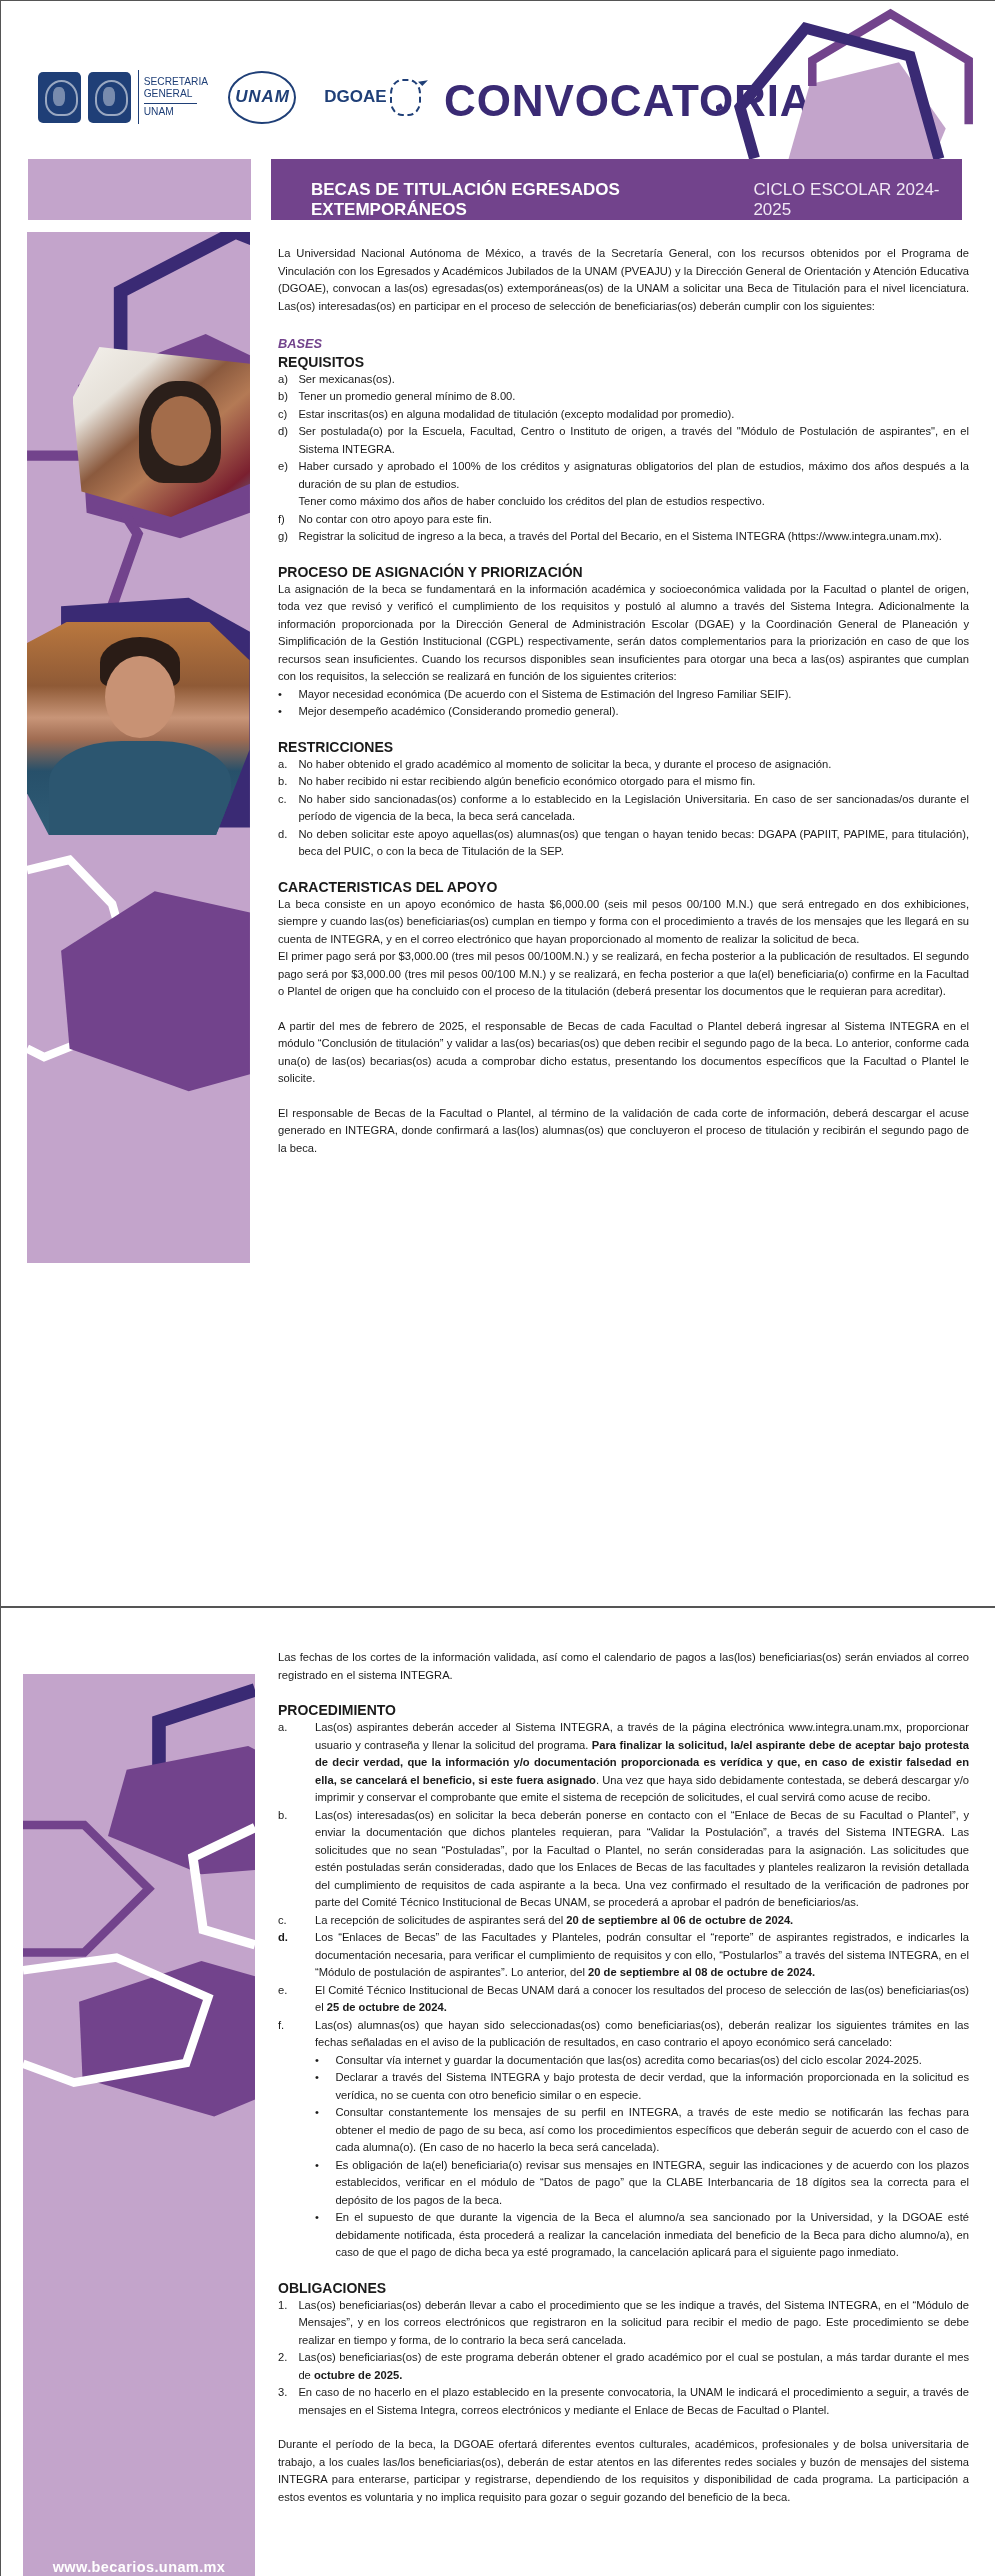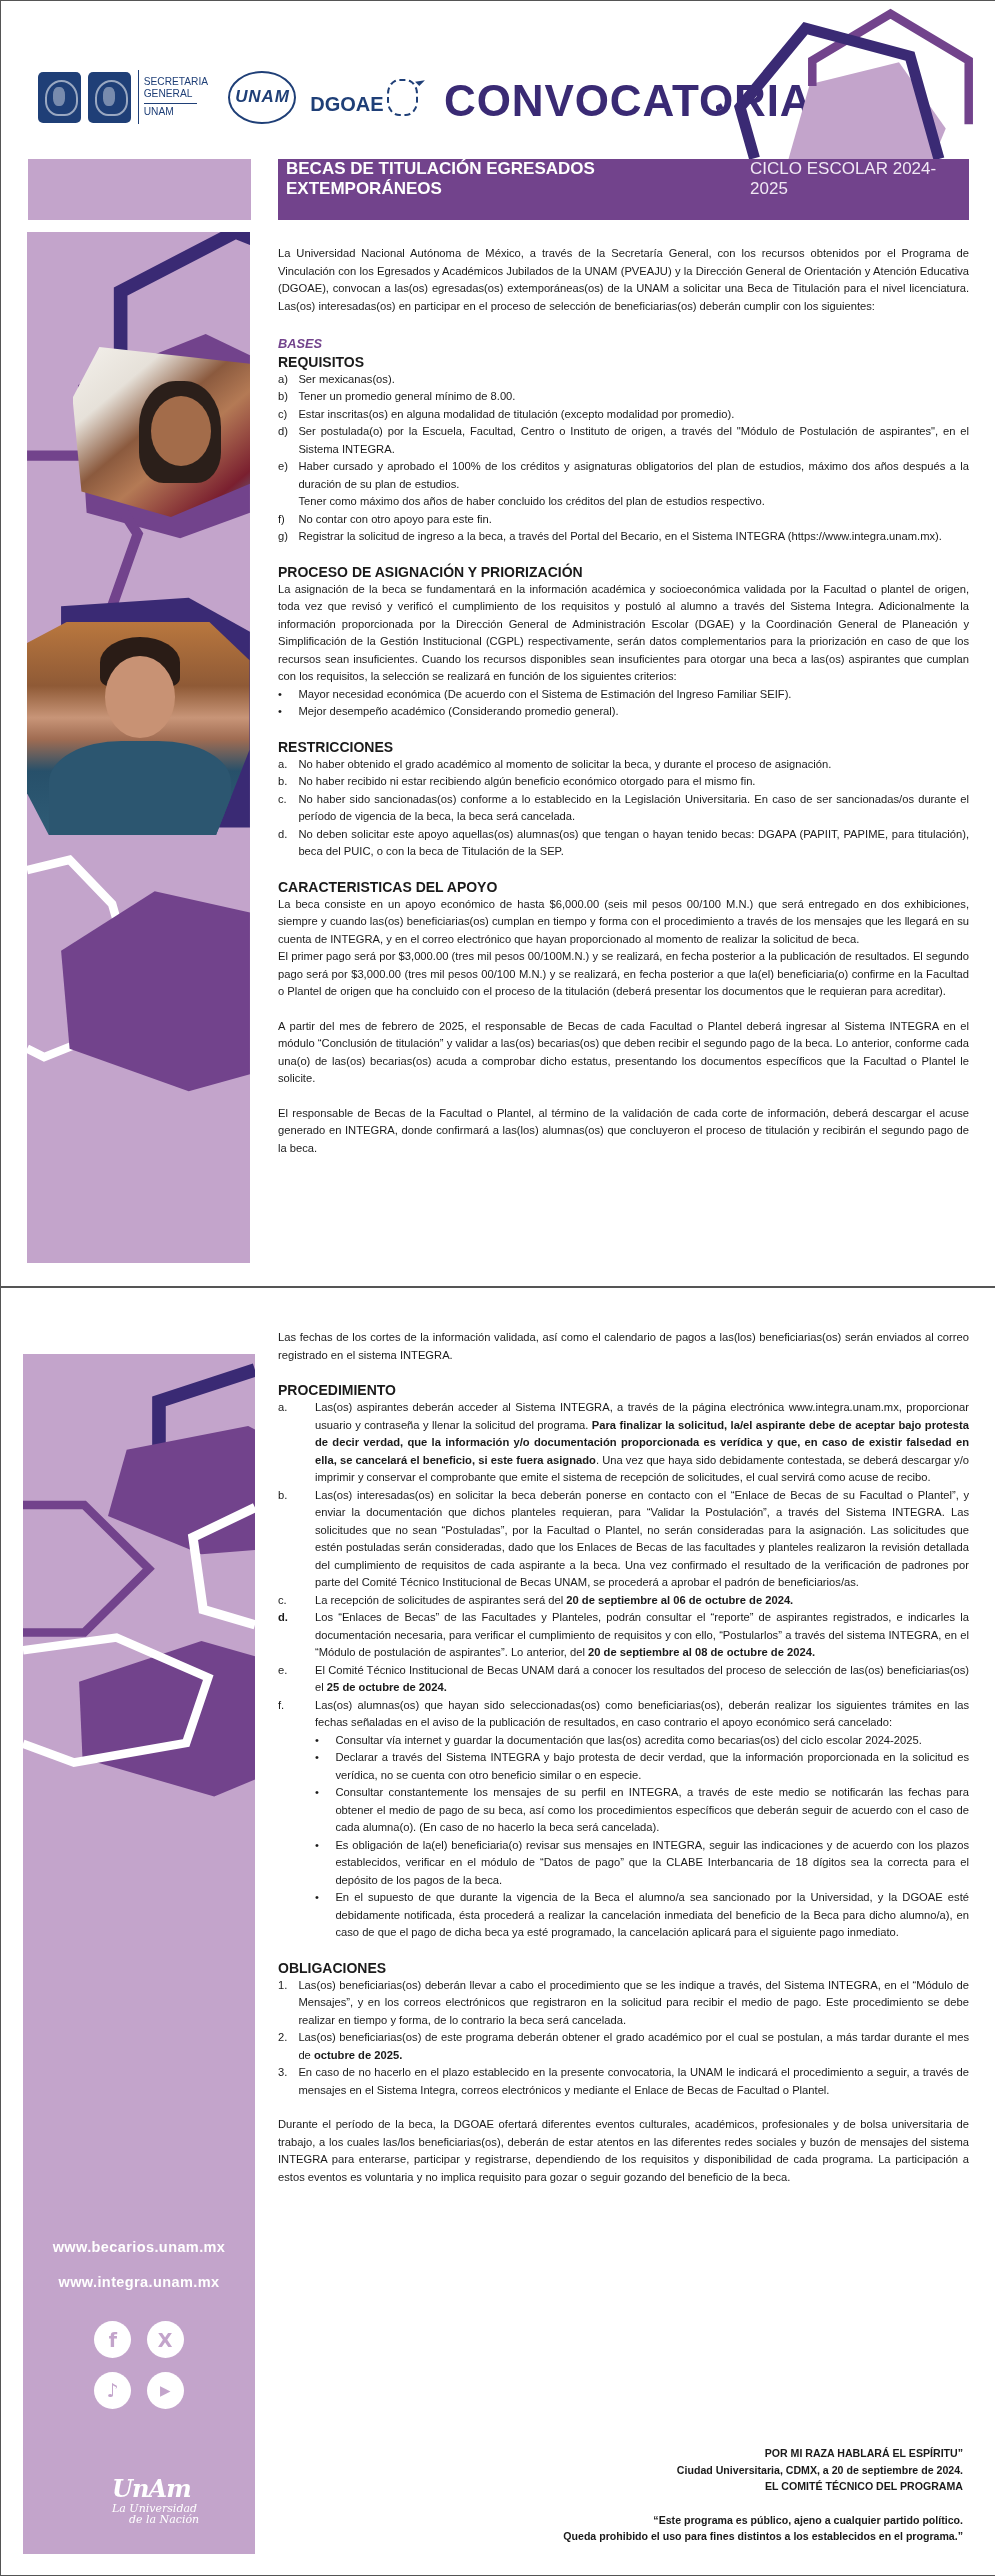--- a/index.html
+++ b/index.html
@@ -7,40 +7,40 @@
   body { font-family: "Liberation Sans", sans-serif; color: #1a1a1a; }
 
   .page {
     position: relative;
     width: 996px;
     background: #fff;
     border-left: 1.7px solid #555;
     border-right: 1.7px solid #555;
     overflow: hidden;
   }
-  .page1 { height: 1288px; border-top: 1.7px solid #555; border-bottom: 2.6px solid #555; }
+  .page1 { height: 1608px; border-top: 1.7px solid #555; border-bottom: 2.6px solid #555; }
   .page2 { height: 1288px; border-bottom: 1.7px solid #555; }
 
   
   .header-logos { position: absolute; left: 37px; top: 66px; display: flex; align-items: center; gap: 6.8px; height: 60px; }
   .seal { width: 43px; height: 51px; border-radius: 5.1px; background: #1f3f77; position: relative; overflow: hidden; }
   .seal::before { content: ""; position: absolute; left: 6.8px; top: 8.5px; width: 29px; height: 32px; border: 2.6px solid #fff; border-radius: 50% 50% 40% 40%; opacity: .55; }
   .seal::after { content: ""; position: absolute; left: 15.3px; top: 15.3px; width: 12px; height: 19px; background: #fff; opacity: .4; border-radius: 40%; }
   .sec-gen { display: flex; flex-direction: column; border-left: 1.7px solid #1f3f77; padding-left: 5.1px; height: 54px; justify-content: center; color: #1f3f77; font-size: 10.2px; line-height: 12px; }
   .sec-gen .divider { border-top: 0.9px solid #1f3f77; margin: 2.6px 0; width: 53px; }
   .egresados { width: 68px; height: 53px; margin-left: 13.6px; border: 2.6px solid #1f3f77; border-radius: 50%; color: #1f3f77; font-weight: bold; font-size: 17px; display: flex; align-items: center; justify-content: center; letter-spacing: 0.9px; font-style: italic; }
-  .dgoae { color: #1f3f77; font-weight: bold; font-size: 20px; margin-left: 7px; display: flex; align-items: flex-end; gap: 3.4px; }
+  .dgoae { color: #1f3f77; font-weight: bold; font-size: 17px; margin-left: 21px; display: flex; align-items: center; gap: 3.4px; }
   .dgoae-mark { width: 31px; height: 37px; border: 2.6px dashed #1f3f77; border-radius: 40%; position: relative; }
   .dgoae-mark::after { content: ""; position: absolute; right: -6.8px; top: -3.4px; border-left: 6.8px solid transparent; border-bottom: 8.5px solid #1f3f77; transform: rotate(45deg); }
   .conv-title { position: absolute; left: 443px; top: 75px; font-size: 44px; font-weight: bold; color: #3a2a74; letter-spacing: 0.9px; }
 
   .header-shapes { position: absolute; left: 715px; top: 0; width: 281px; height: 221px; }
 
   .banner-left { position: absolute; left: 27px; top: 158px; width: 223px; height: 61px; background: #c3a4cb; }
-  .banner { position: absolute; left: 277px; top: 158px; width: 691px; height: 61px; background: #72438c; color: #fff; display: flex; align-items: flex-start; padding-left: 8px; font-size: 17px; }
+  .banner { position: absolute; left: 270px; top: 158px; width: 691px; height: 61px; background: #72438c; color: #fff; display: flex; align-items: flex-end; padding-left: 40px; font-size: 17px; }
   .banner b { font-weight: bold; }
   .banner span.light { font-weight: normal; margin-left: 5.1px; color: #f1e8f5; }
 
   
   .sidebar { position: absolute; background: #c3a4cb; overflow: hidden; }
   .sb1 { left: 25.5px; top: 231px; width: 223px; height: 1031px; }
   .sb2 { left: 22px; top: 1324px; width: 232px; height: 1200px; }
   .sidebar svg { position: absolute; left: 0; top: 0; }
 
   .photo { position: absolute; overflow: hidden; }

